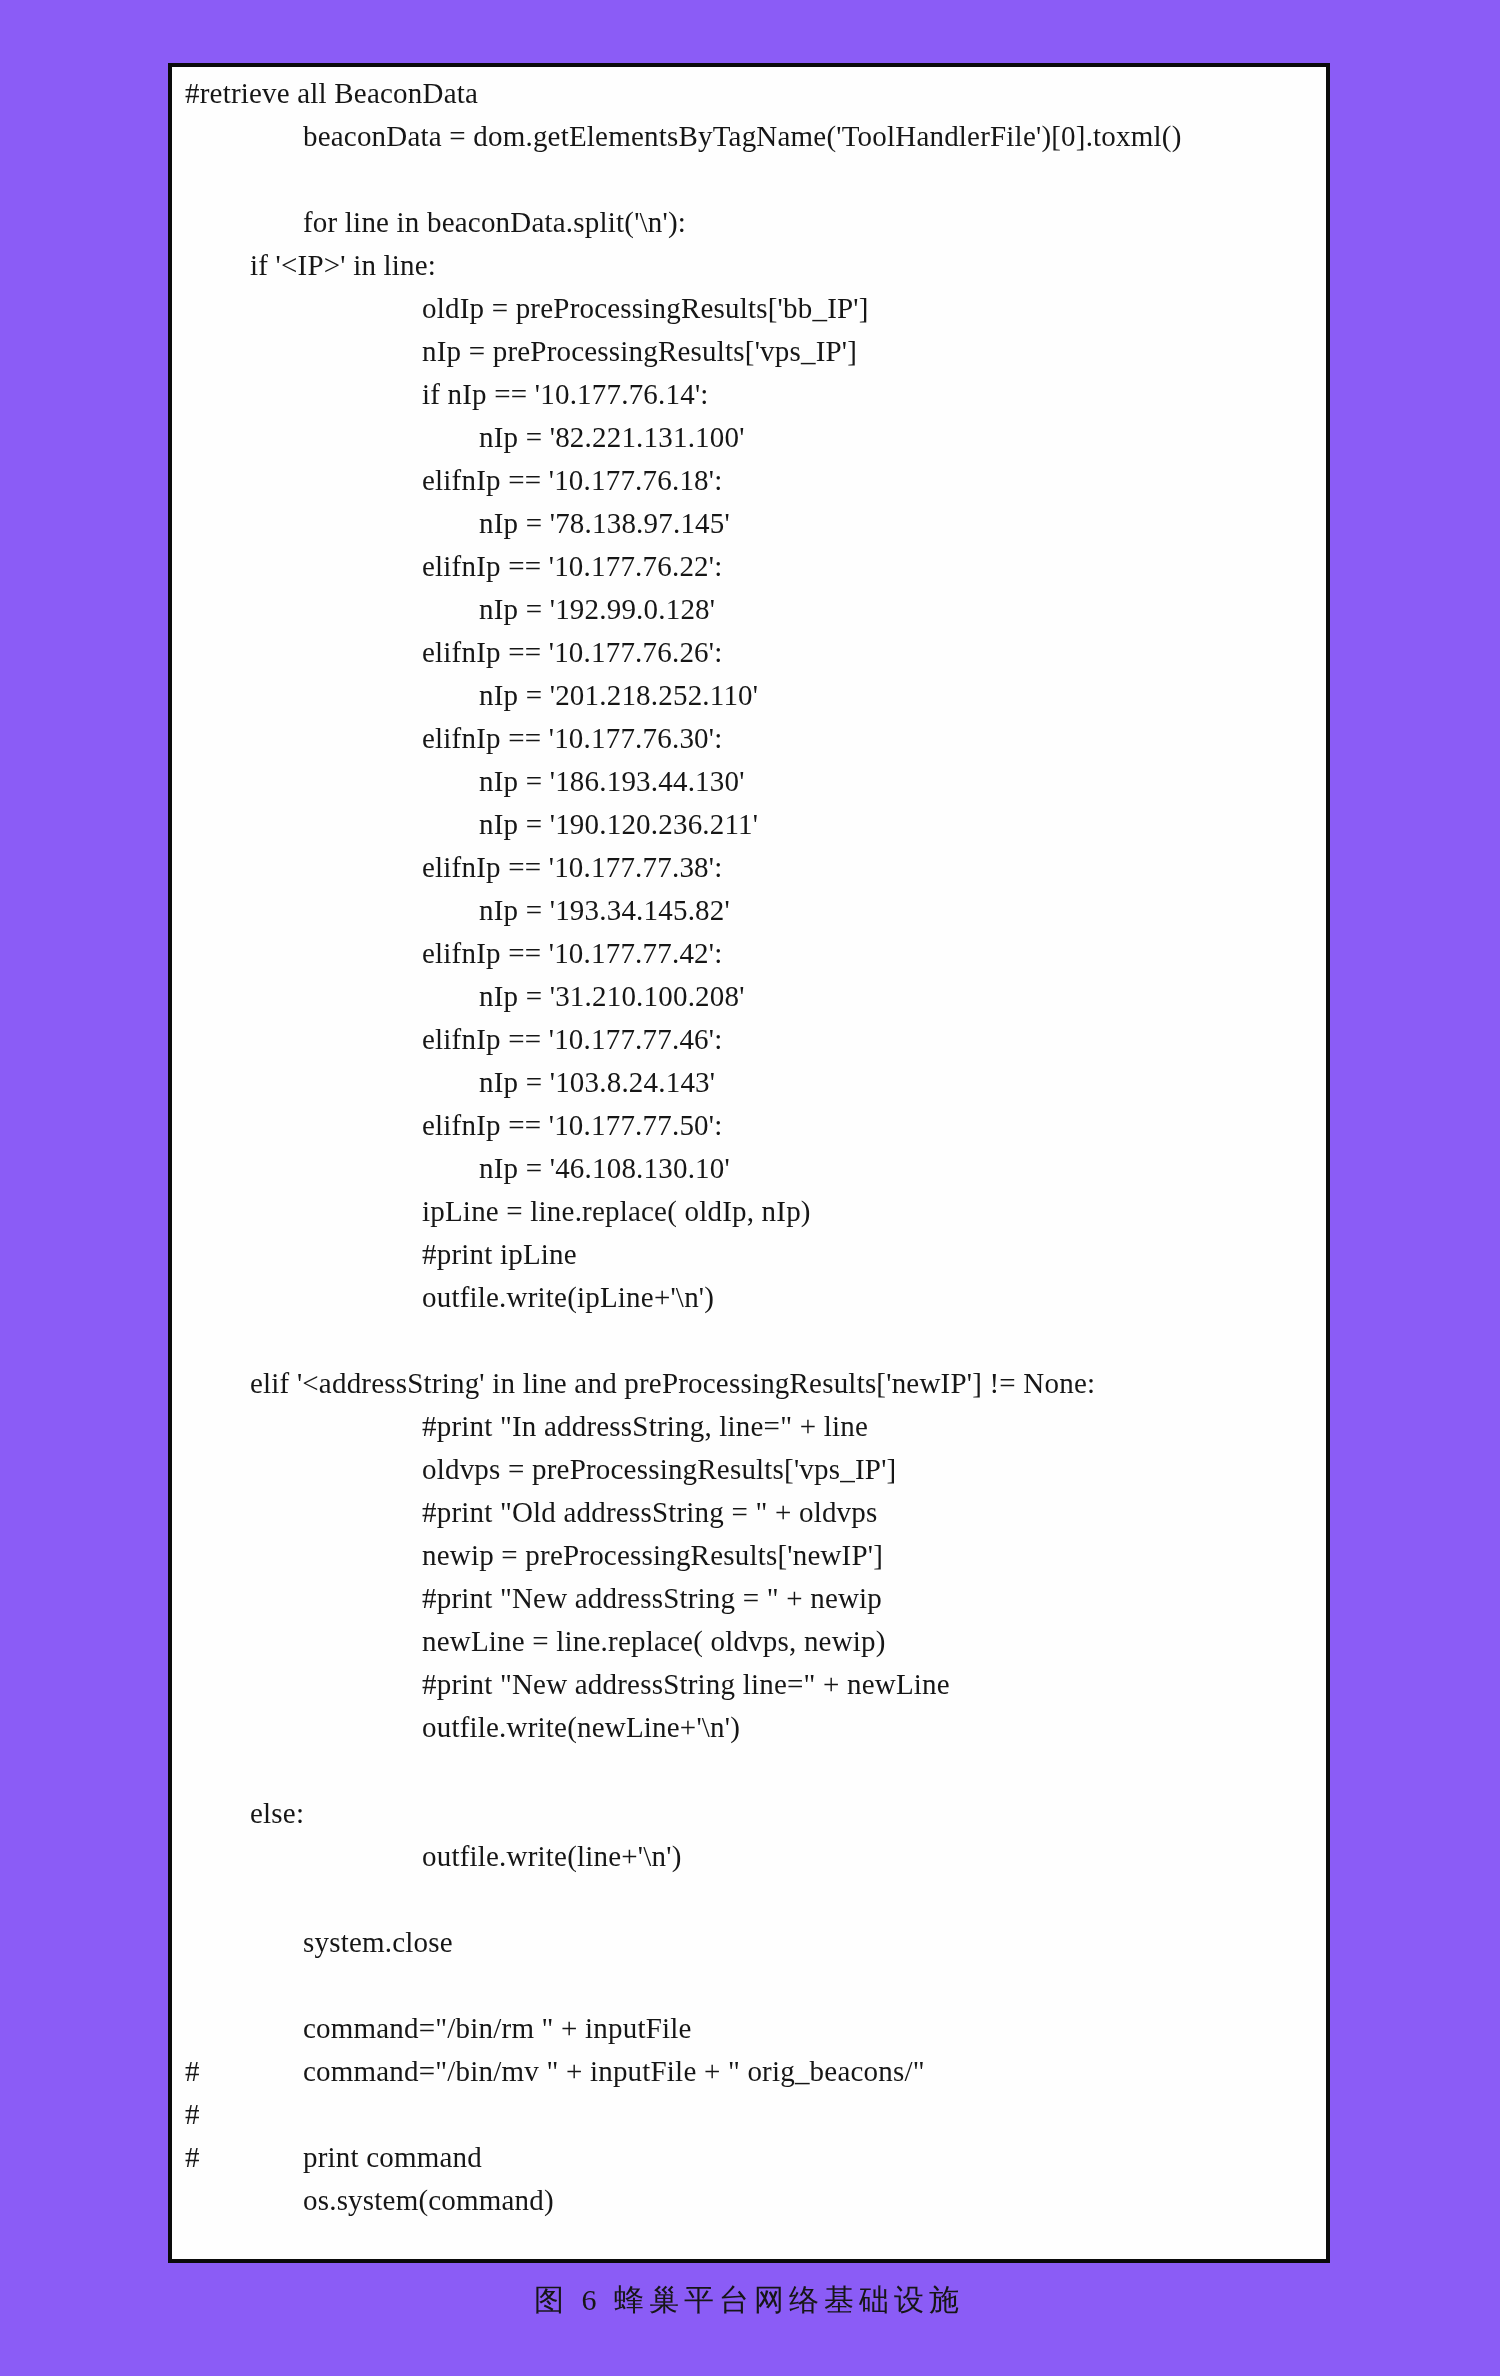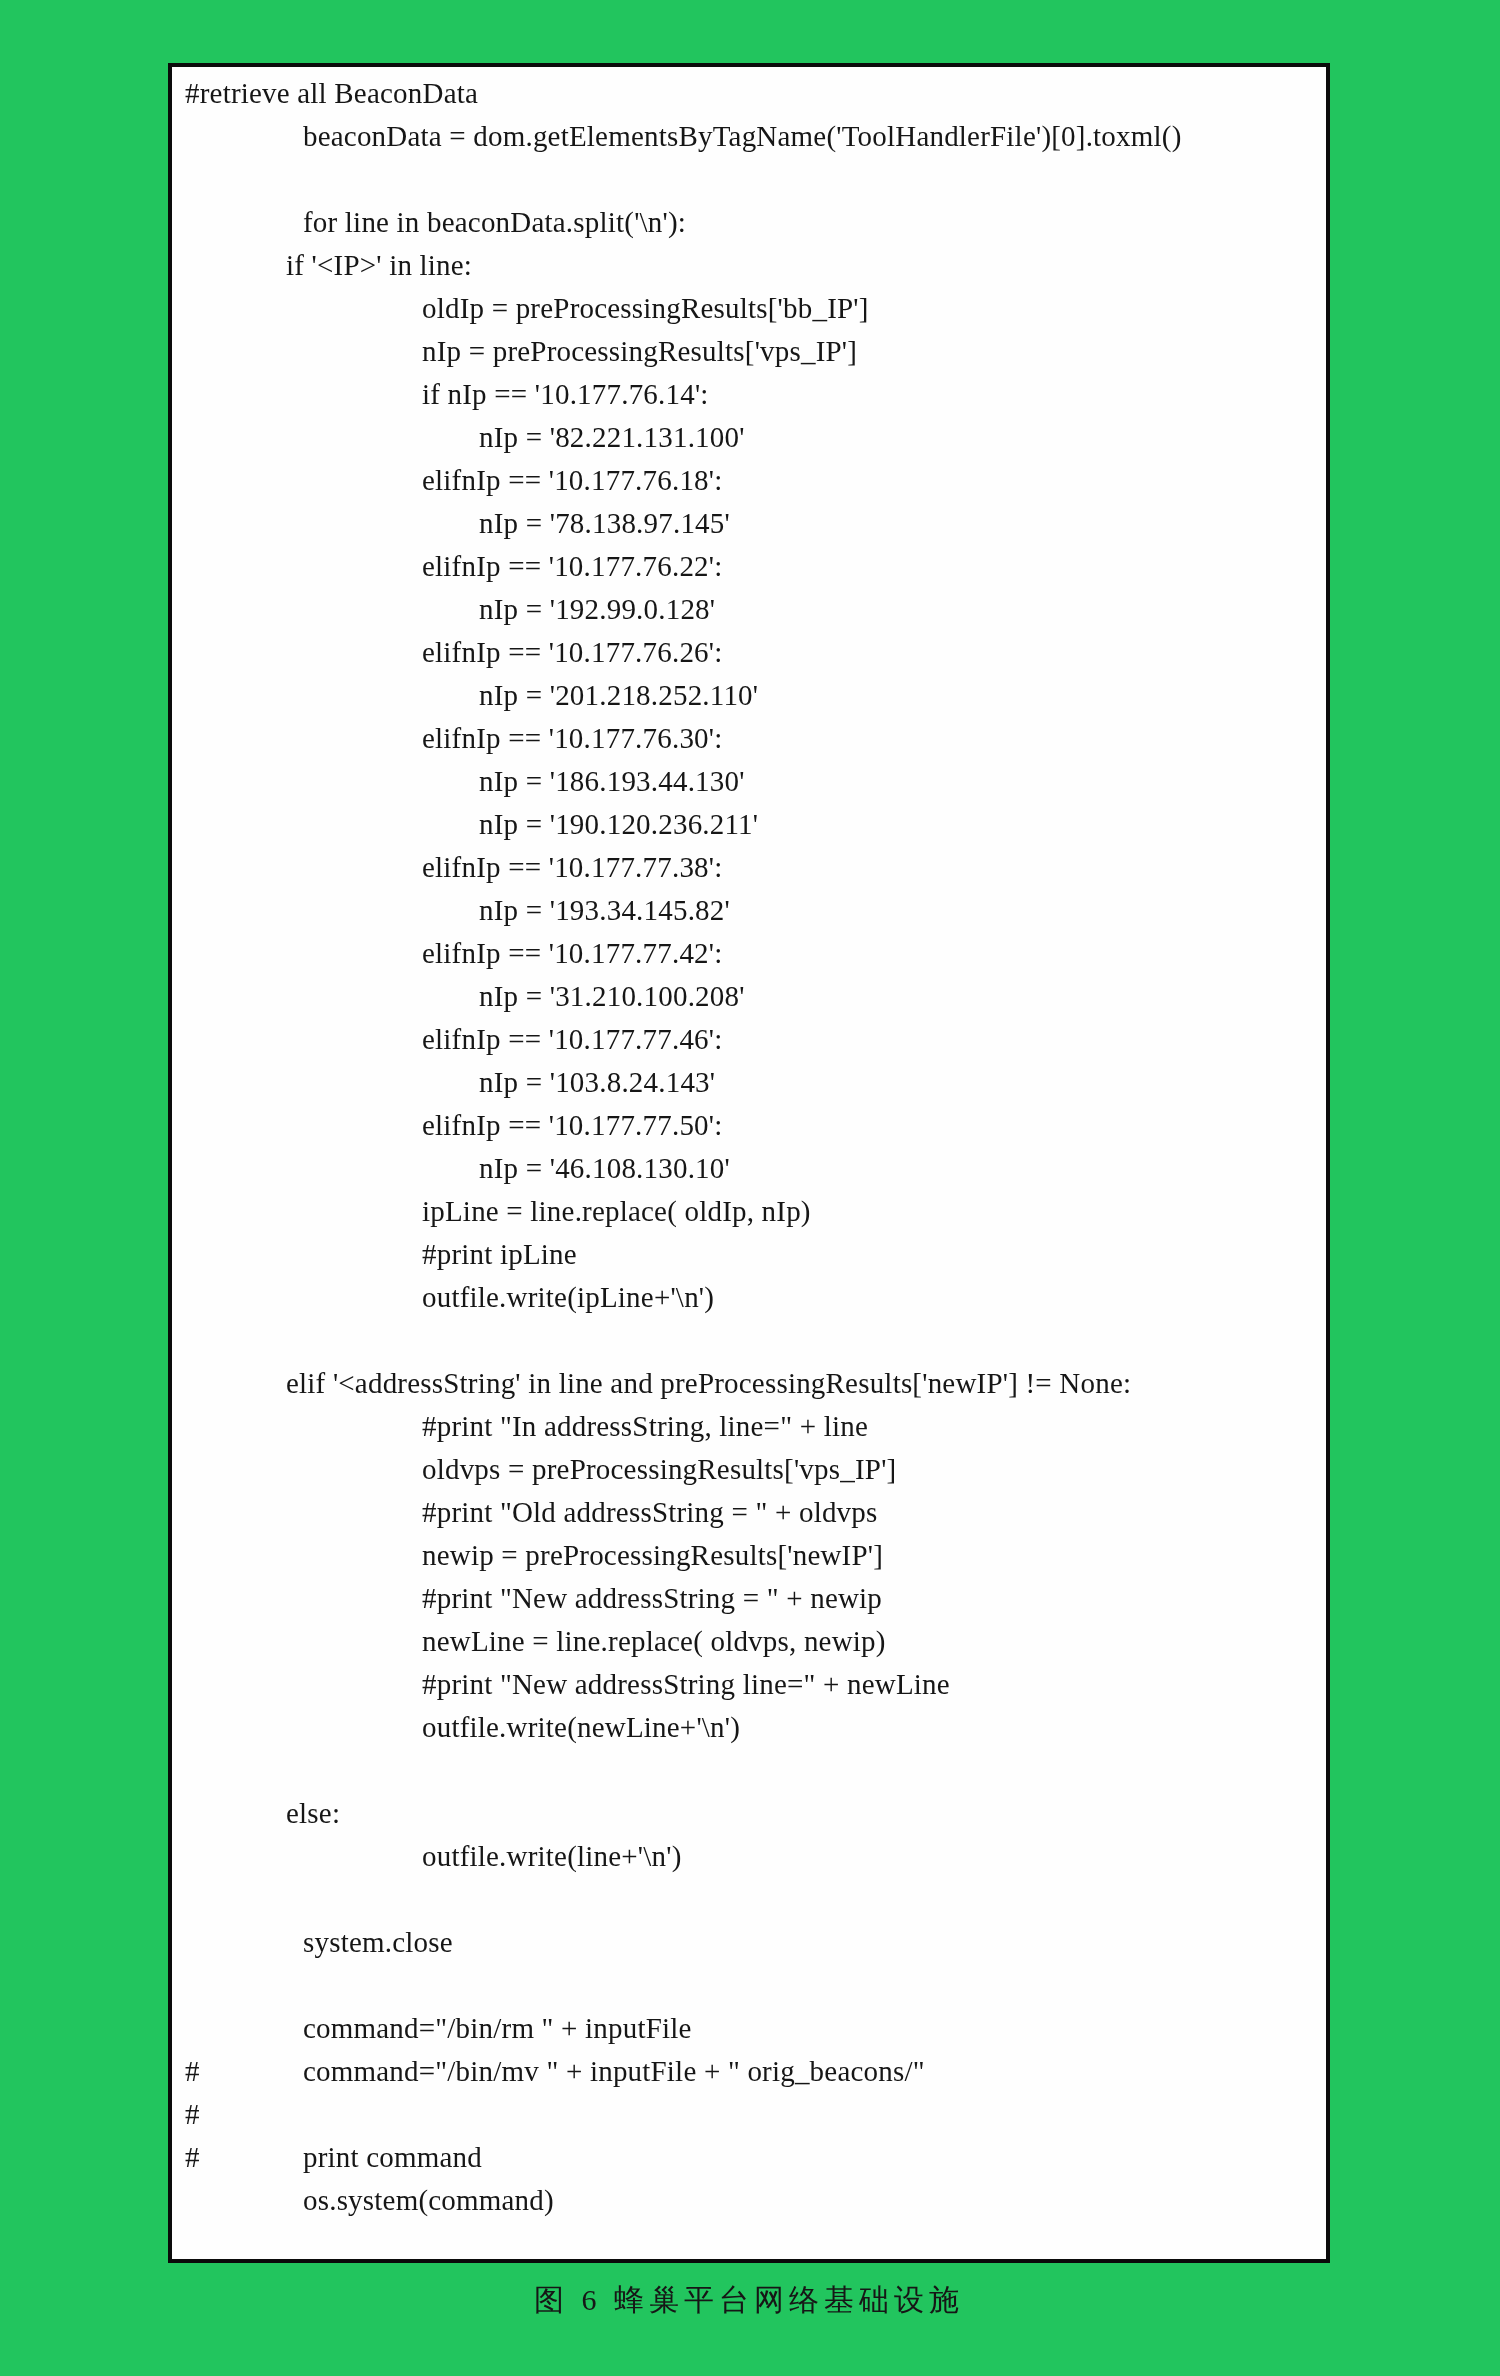--- a/index.html
+++ b/index.html
@@ -8,21 +8,21 @@
     height: 2376px;
     background: #ffffff;
     font-family: "Liberation Serif", "DejaVu Serif", serif;
     overflow: hidden;
     position: relative;
   }
   .page {
     position: absolute;
     left: 0; top: 0;
     width: 1500px; height: 2376px;
-    background: #22c55e;
+    background: #8b5cf6;
   }
   .code-box {
     position: absolute;
     left: 168px;
     top: 63px;
     width: 1162px;
     height: 2200px;
     border: 4px solid #0b0b0b;
     background: #fefefe;
     overflow: hidden;
@@ -40,21 +40,21 @@
     white-space: pre;
     letter-spacing: 0.2px;
   }
   .code-line .gutter {
     position: absolute;
     left: 13px;
     top: 0;
   }
   .indent-0 .txt { padding-left: 13px; }
   .indent-1 .txt { padding-left: 131px; }
-  .indent-2 .txt { padding-left: 114px; }
+  .indent-2 .txt { padding-left: 78px; }
   .indent-3 .txt { padding-left: 250px; text-align: center; }
   .indent-4 .txt { padding-left: 307px; }
   .txt { display: inline-block; }
   .caption {
     position: absolute;
     left: 168px;
     top: 2280px;
     width: 1162px;
     text-align: center;
     font-size: 30px;

